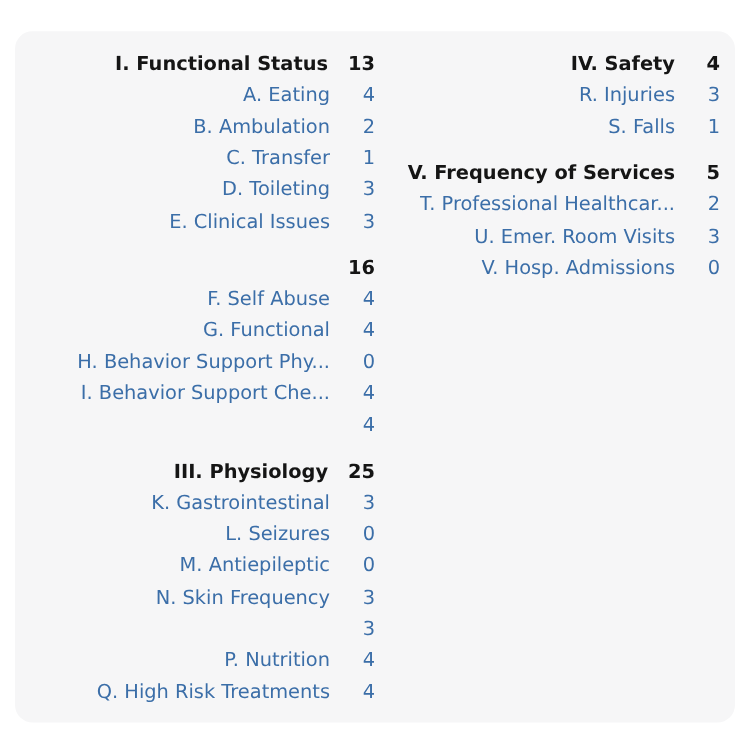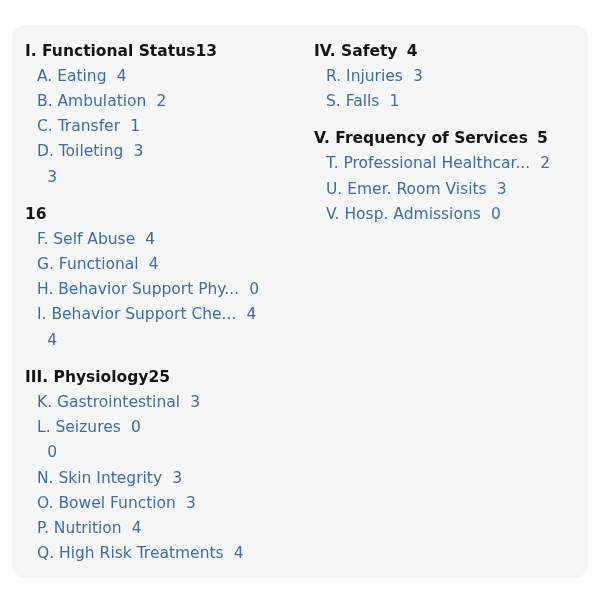--- a/index.html
+++ b/index.html
@@ -5,25 +5,25 @@
   html, body { margin: 0; padding: 0; background: #ffffff; }
   body { width: 600px; height: 605px; position: relative; font-family: "DejaVu Sans", sans-serif; }
   .card {
     position: absolute; left: 12px; top: 25px; width: 576px; height: 553px;
     background: #f6f6f7; border-radius: 14px;
   }
   .col { position: absolute; top: 13px; }
   .col-left { left: 13px; width: 275px; }
   .col-right { left: 302px; width: 262px; }
   .group { margin-bottom: 12px; }
-  .row { display: flex; justify-content: flex-start; align-items: center; height: 25.2px; font-size: 15.5px; white-space: nowrap; }
+  .row { display: flex; justify-content: flex-end; align-items: center; height: 25.2px; font-size: 15.5px; white-space: nowrap; }
   .hdr { color: #151515; font-weight: bold; }
   .item { color: #3b6ea8; padding-left: 12px; }
   .item .lbl { overflow: hidden; text-overflow: ellipsis; max-width: 235px; }
-  .num { text-align: right; min-width: 20px; }
+  .num { text-align: right; min-width: 20px; margin-left: 16px; }
 </style>
 </head>
 <body>
 
 <div class="card">
   <div class="col col-left">
     <div class="group">
       <div class="row hdr">
           <span>I. Functional Status</span>
           <span class="num">13</span>
@@ -38,20 +38,21 @@
         </div>
       <div class="row item">
           <span class="lbl">C. Transfer</span>
           <span class="num">1</span>
         </div>
       <div class="row item">
           <span class="lbl">D. Toileting</span>
           <span class="num">3</span>
         </div>
       <div class="row item">
+          <span class="lbl">E. Clinical Issues</span>
           <span class="num">3</span>
         </div>
     </div>
     <div class="group">
       <div class="row hdr">
           <span class="num">16</span>
         </div>
       <div class="row item">
           <span class="lbl">F. Self Abuse</span>
           <span class="num">4</span>
@@ -79,28 +80,28 @@
         </div>
       <div class="row item">
           <span class="lbl">K. Gastrointestinal</span>
           <span class="num">3</span>
         </div>
       <div class="row item">
           <span class="lbl">L. Seizures</span>
           <span class="num">0</span>
         </div>
       <div class="row item">
+          <span class="lbl">M. Antiepileptic</span>
           <span class="num">0</span>
         </div>
       <div class="row item">
-          <span class="lbl">N. Skin Integrity</span>
+          <span class="lbl">N. Skin Frequency</span>
           <span class="num">3</span>
         </div>
       <div class="row item">
-          <span class="lbl">O. Bowel Function</span>
           <span class="num">3</span>
         </div>
       <div class="row item">
           <span class="lbl">P. Nutrition</span>
           <span class="num">4</span>
         </div>
       <div class="row item">
           <span class="lbl">Q. High Risk Treatments</span>
           <span class="num">4</span>
         </div>

